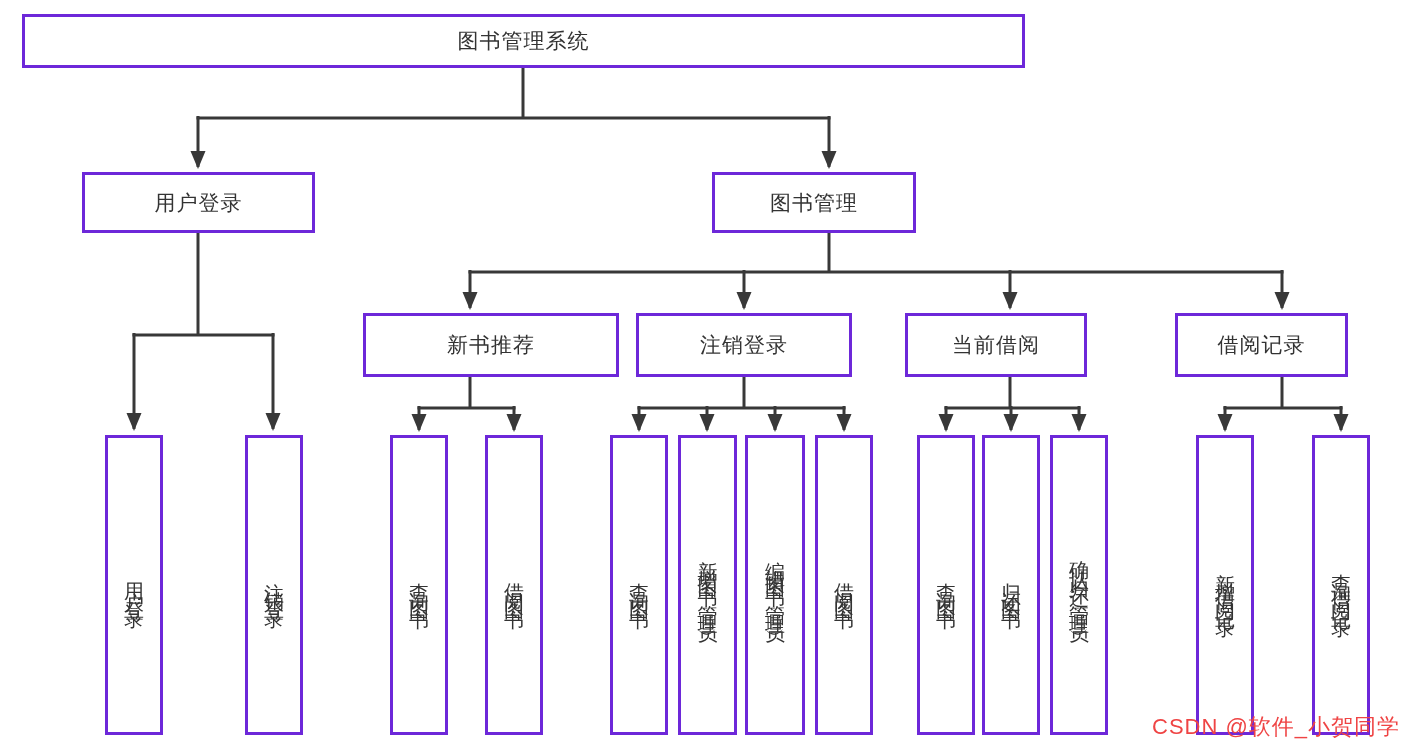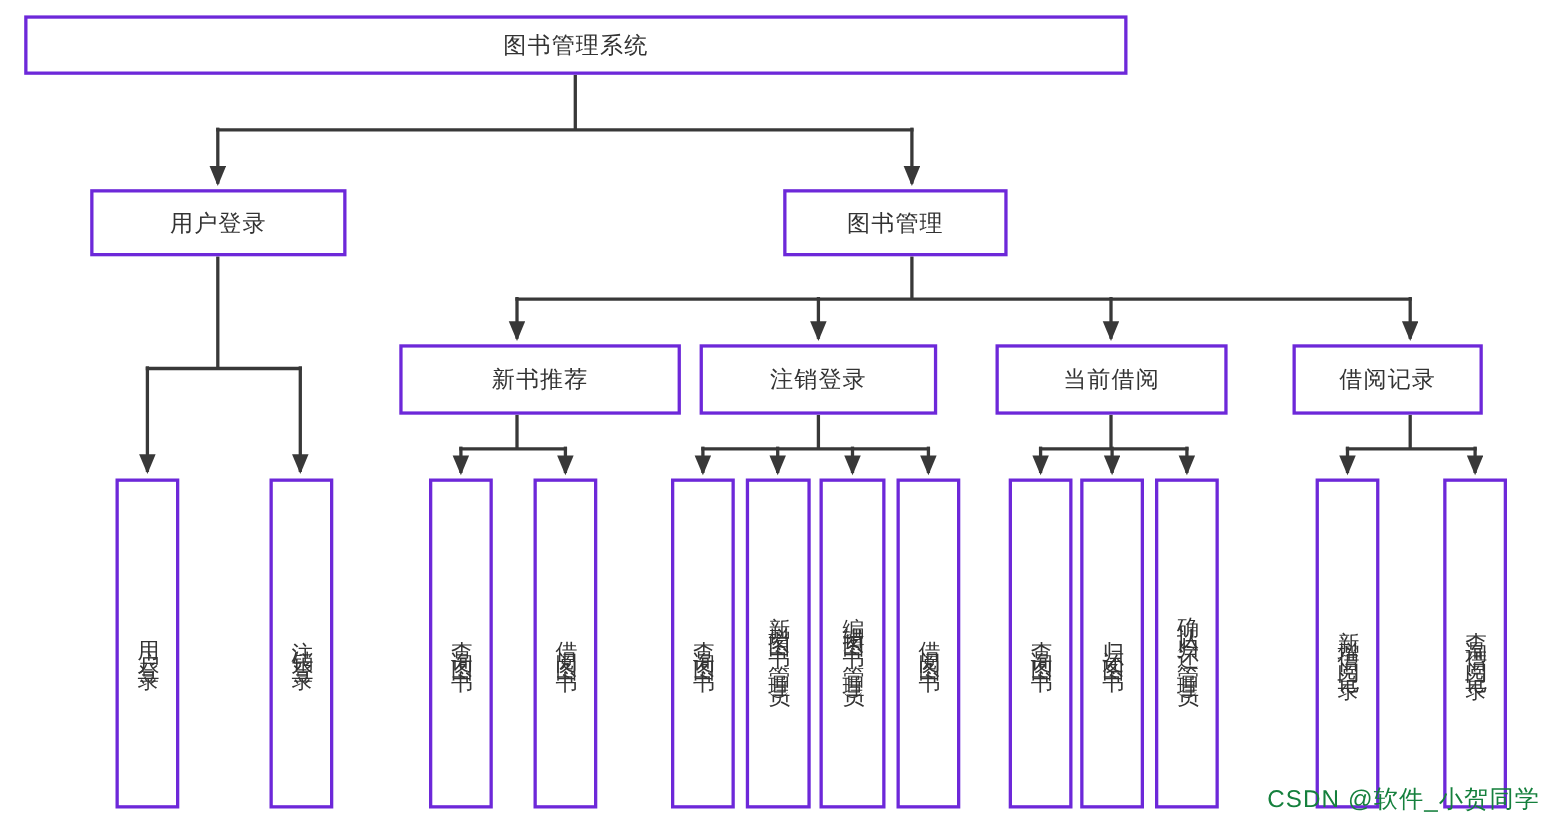--- a/index.html
+++ b/index.html
@@ -36,21 +36,21 @@
     letter-spacing:9px;
     color:#333333;
     white-space:nowrap;
   }
   #watermark{
     position:absolute;
     left:1152px;
     top:712px;
     z-index:5;
     font-size:22px;
-    color:#15803d;
+    color:#ef4444;
     letter-spacing:1px;
     white-space:nowrap;
   }
 </style>
 </head>
 <body>
 
 <div id="stage">
 
   <svg id="wires" width="1405" height="747" viewBox="0 0 1405 747">
@@ -118,21 +118,21 @@
   <div class="box" style="left:712px;top:172px;width:204px;height:61px;">
     <span class="h-label">图书管理</span>
   </div>
 
   <div class="box" style="left:363px;top:313px;width:256px;height:64px;">
     <span class="h-label">新书推荐</span>
   </div>
   <div class="box" style="left:636px;top:313px;width:216px;height:64px;">
     <span class="h-label">注销登录</span>
   </div>
-  <div class="box" style="left:905px;top:313px;width:211px;height:64px;">
+  <div class="box" style="left:905px;top:313px;width:182px;height:64px;">
     <span class="h-label">当前借阅</span>
   </div>
   <div class="box" style="left:1175px;top:313px;width:173px;height:64px;">
     <span class="h-label">借阅记录</span>
   </div>
 
   <div class="box leaf" style="left:105px;top:435px;width:58px;height:300px;">
     <span class="v-label">用户登录</span>
   </div>
   <div class="box leaf" style="left:245px;top:435px;width:58px;height:300px;">

